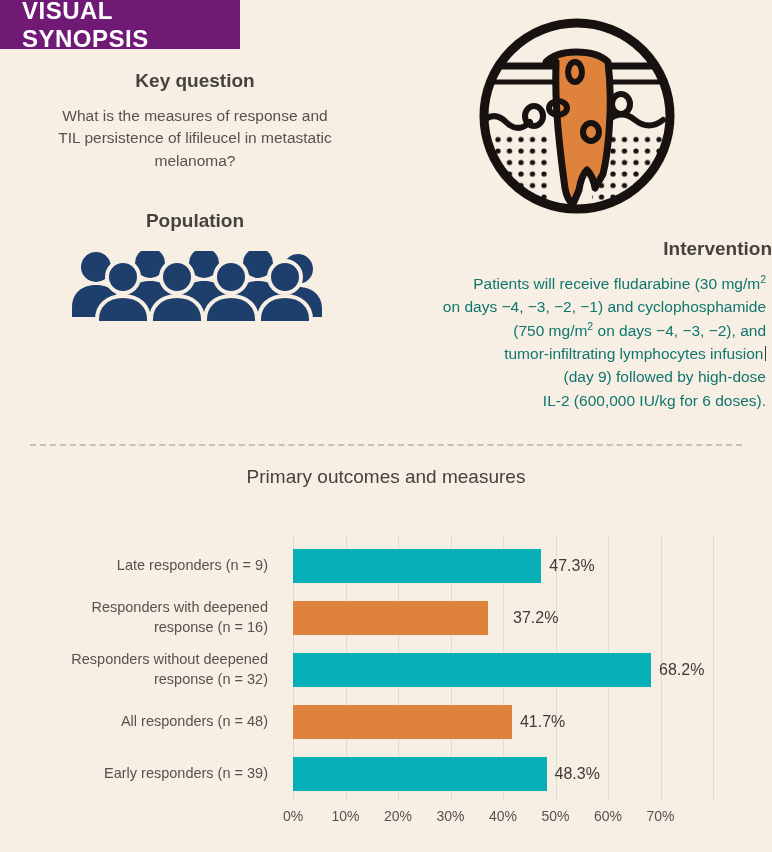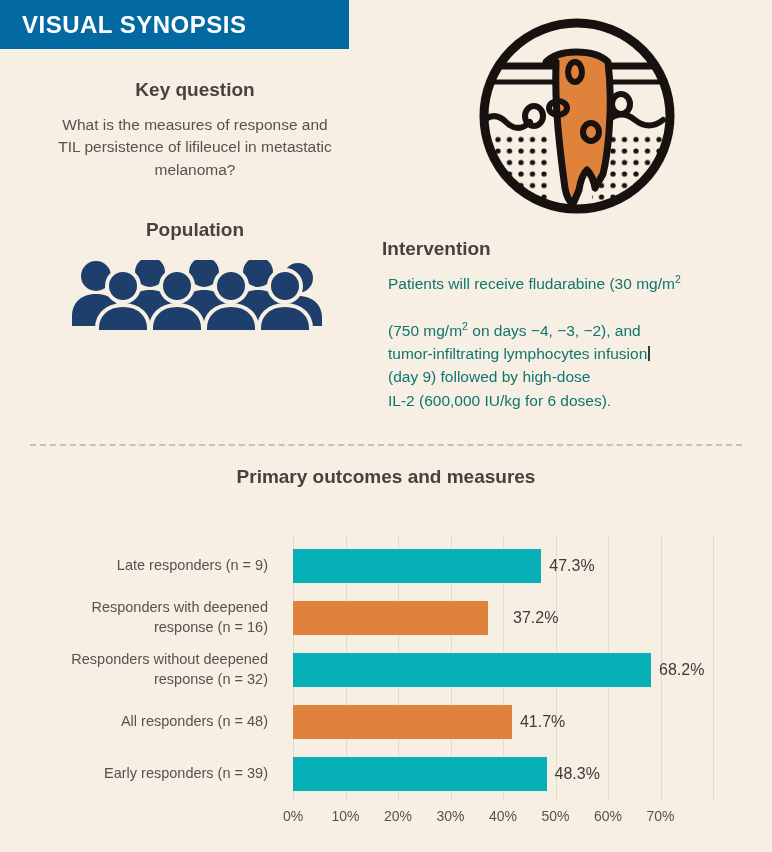--- a/index.html
+++ b/index.html
@@ -14,43 +14,42 @@
     color: #55514e;
     overflow: hidden;
     position: relative;
   }
 
   
   .banner {
     position: absolute;
     left: 0;
     top: 0;
-    width: 349px;
+    width: 240px;
     height: 49px;
-    background: #0369a1;
+    background: #701a75;
     display: flex;
     align-items: center;
     padding-left: 22px;
     box-sizing: border-box;
   }
   .banner-title {
     color: #ffffff;
     font-size: 24px;
     font-weight: bold;
     letter-spacing: 0.5px;
   }
 
   
   .left-col {
     position: absolute;
     left: 0;
     top: 70px;
     width: 390px;
     text-align: center;
-    margin-top: 9px;
   }
   .sec-heading {
     font-size: 19px;
     font-weight: bold;
     color: #46423f;
     margin: 0 0 12px 0;
     line-height: 1.2;
   }
   .sec-body {
     font-size: 15.5px;
@@ -65,21 +64,21 @@
     margin: 18px auto 0 auto;
     display: block;
   }
 
   
   .right-col {
     position: absolute;
     left: 382px;
     top: 10px;
     width: 390px;
-    text-align: left;
+    text-align: right;
   }
   .lesion-wrap {
     width: 210px;
     height: 212px;
     margin: 0 auto;
   }
   .interv-heading {
     font-size: 19px;
     font-weight: bold;
     color: #46423f;
@@ -114,21 +113,21 @@
   
   .outcomes {
     position: absolute;
     left: 0;
     top: 466px;
     width: 772px;
     text-align: center;
   }
   .outcomes-title {
     font-size: 19px;
-    font-weight: bold;
+    font-weight: normal;
     color: #46423f;
     margin: 0 0 16px 0;
   }
   .outcomes-sub {
     font-size: 15px;
     color: #56524e;
     margin: 0;
   }
 
   
@@ -288,21 +287,21 @@
         <ellipse cx="119" cy="122" rx="8" ry="9" fill="none" stroke="#17120f" stroke-width="6"></ellipse>
       </g>
 
       <circle cx="105" cy="106" r="93" fill="none" stroke="#17120f" stroke-width="9"></circle>
     </svg>
   </div>
 
   <div class="interv-heading">Intervention</div>
   <div class="interv-body">
     <span>Patients will receive fludarabine (30 mg/m</span><sup>2</sup><br>
-    <br>
+    <span>on days −4, −3, −2, −1) and cyclophosphamide</span><br>
     <span>(750 mg/m</span><sup>2</sup><span> on days −4, −3, −2), and</span><br>
     <span>tumor-infiltrating lymphocytes infusion</span><span class="caret"></span><br>
     <span>(day 9) followed by high-dose</span><br>
     <span>IL-2 (600,000 IU/kg for 6 doses).</span>
   </div>
 </div>
 
 <div class="divider"></div>
 
 <div class="outcomes">

